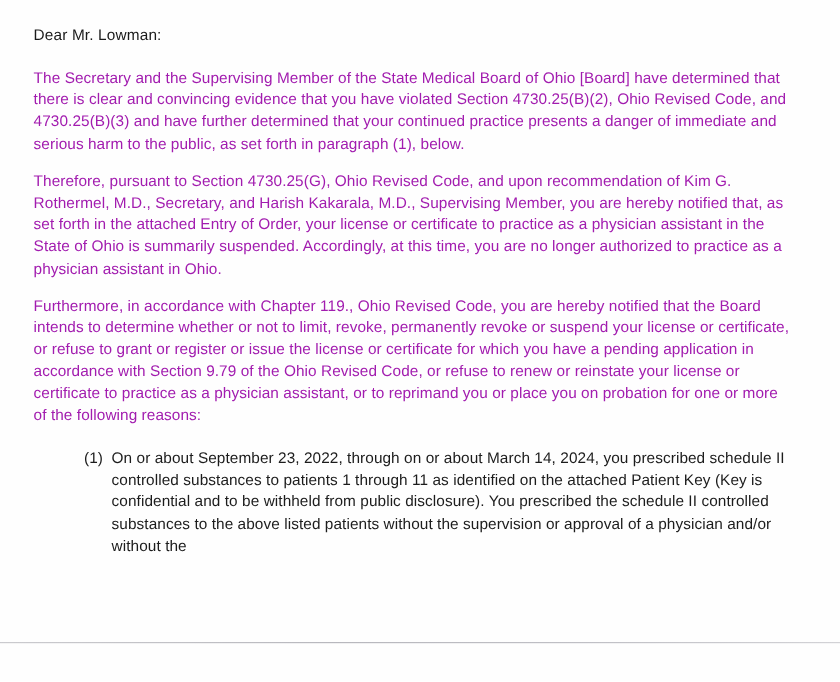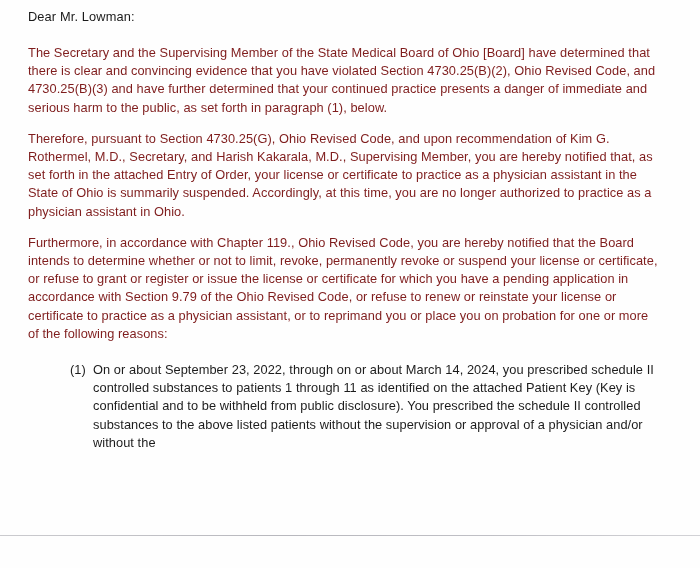--- a/index.html
+++ b/index.html
@@ -21,38 +21,38 @@
     width: 700px;
     height: 568px;
     box-sizing: border-box;
     padding: 0;
     background: #fefefe;
   }
 
   .body-text {
     position: absolute;
     left: 28px;
-    top: 8px;
+    top: 20px;
     width: 630px;
   }
 
   .salutation {
     font-size: 12.8px;
     line-height: 18px;
     margin: 0 0 18px 0;
     letter-spacing: 0.01em;
   }
 
   .para {
     font-size: 12.8px;
     line-height: 18.2px;
     margin: 0 0 13px 0;
     text-align: left;
     letter-spacing: 0.005em;
-    color: #7f1d1d;
+    color: #a21caf;
   }
 
   .numbered-list {
     margin: 18px 0 0 0;
     padding: 0;
     list-style: none;
   }
 
   .numbered-item {
     position: relative;

